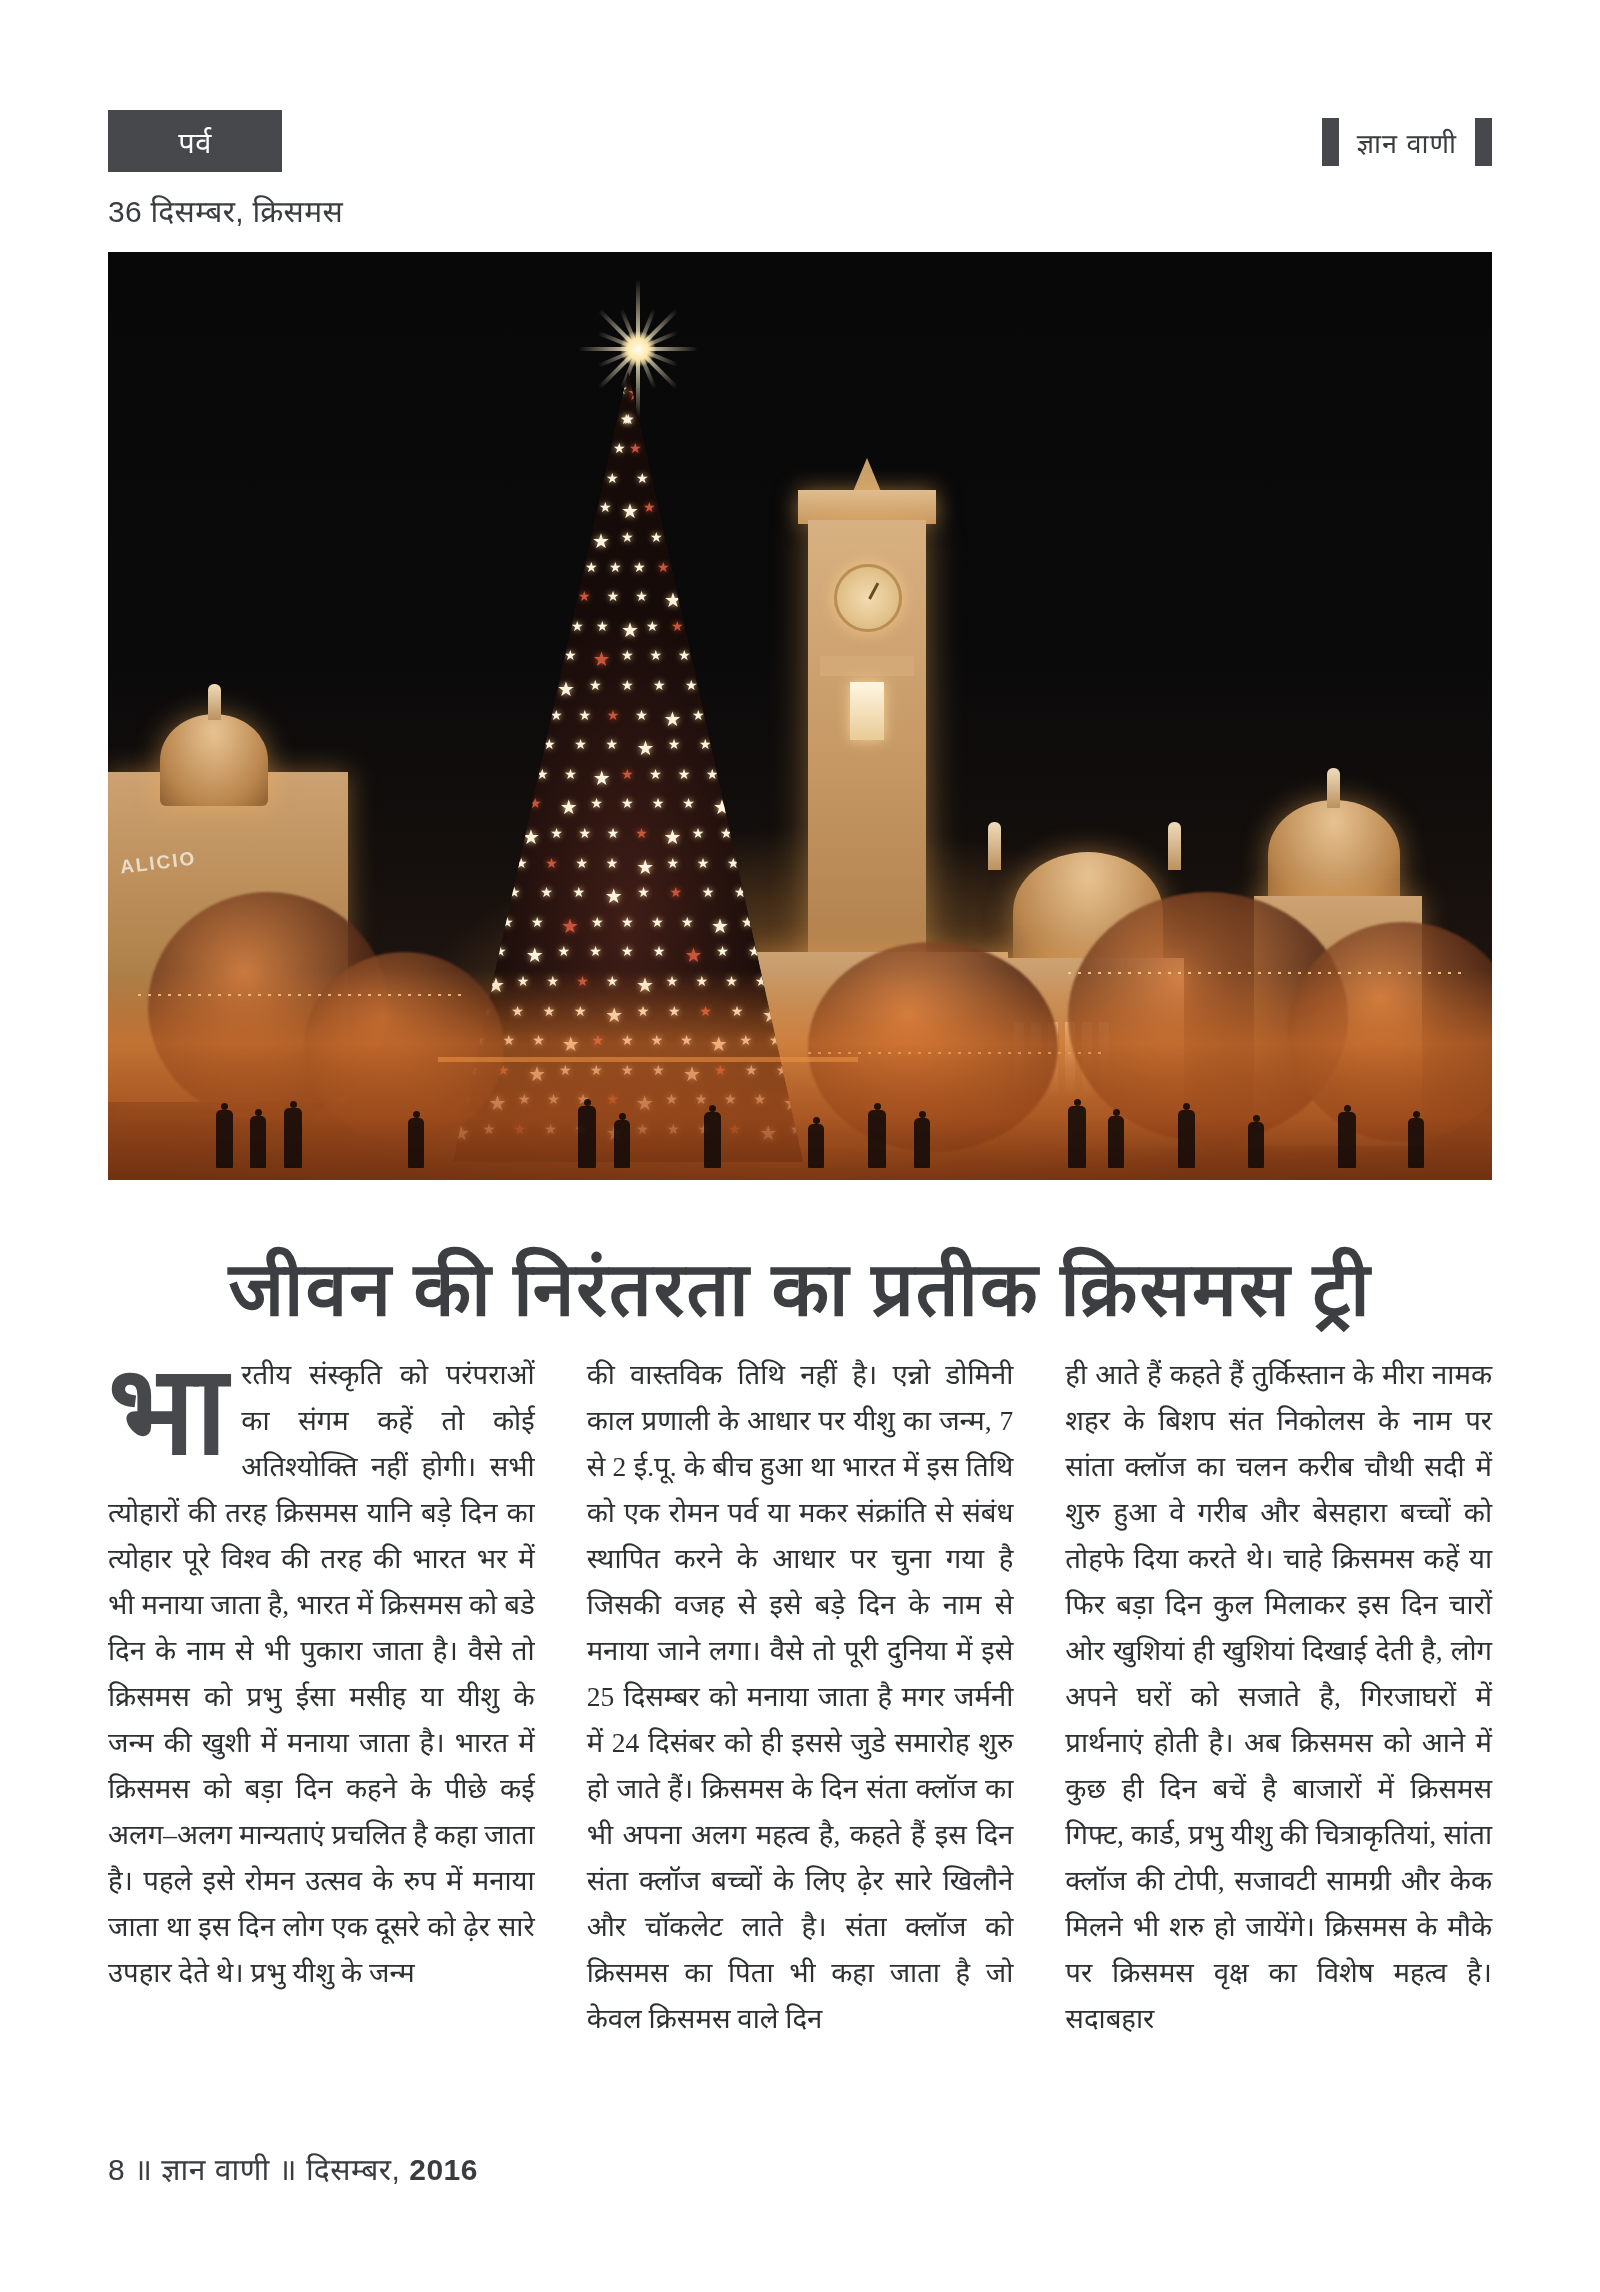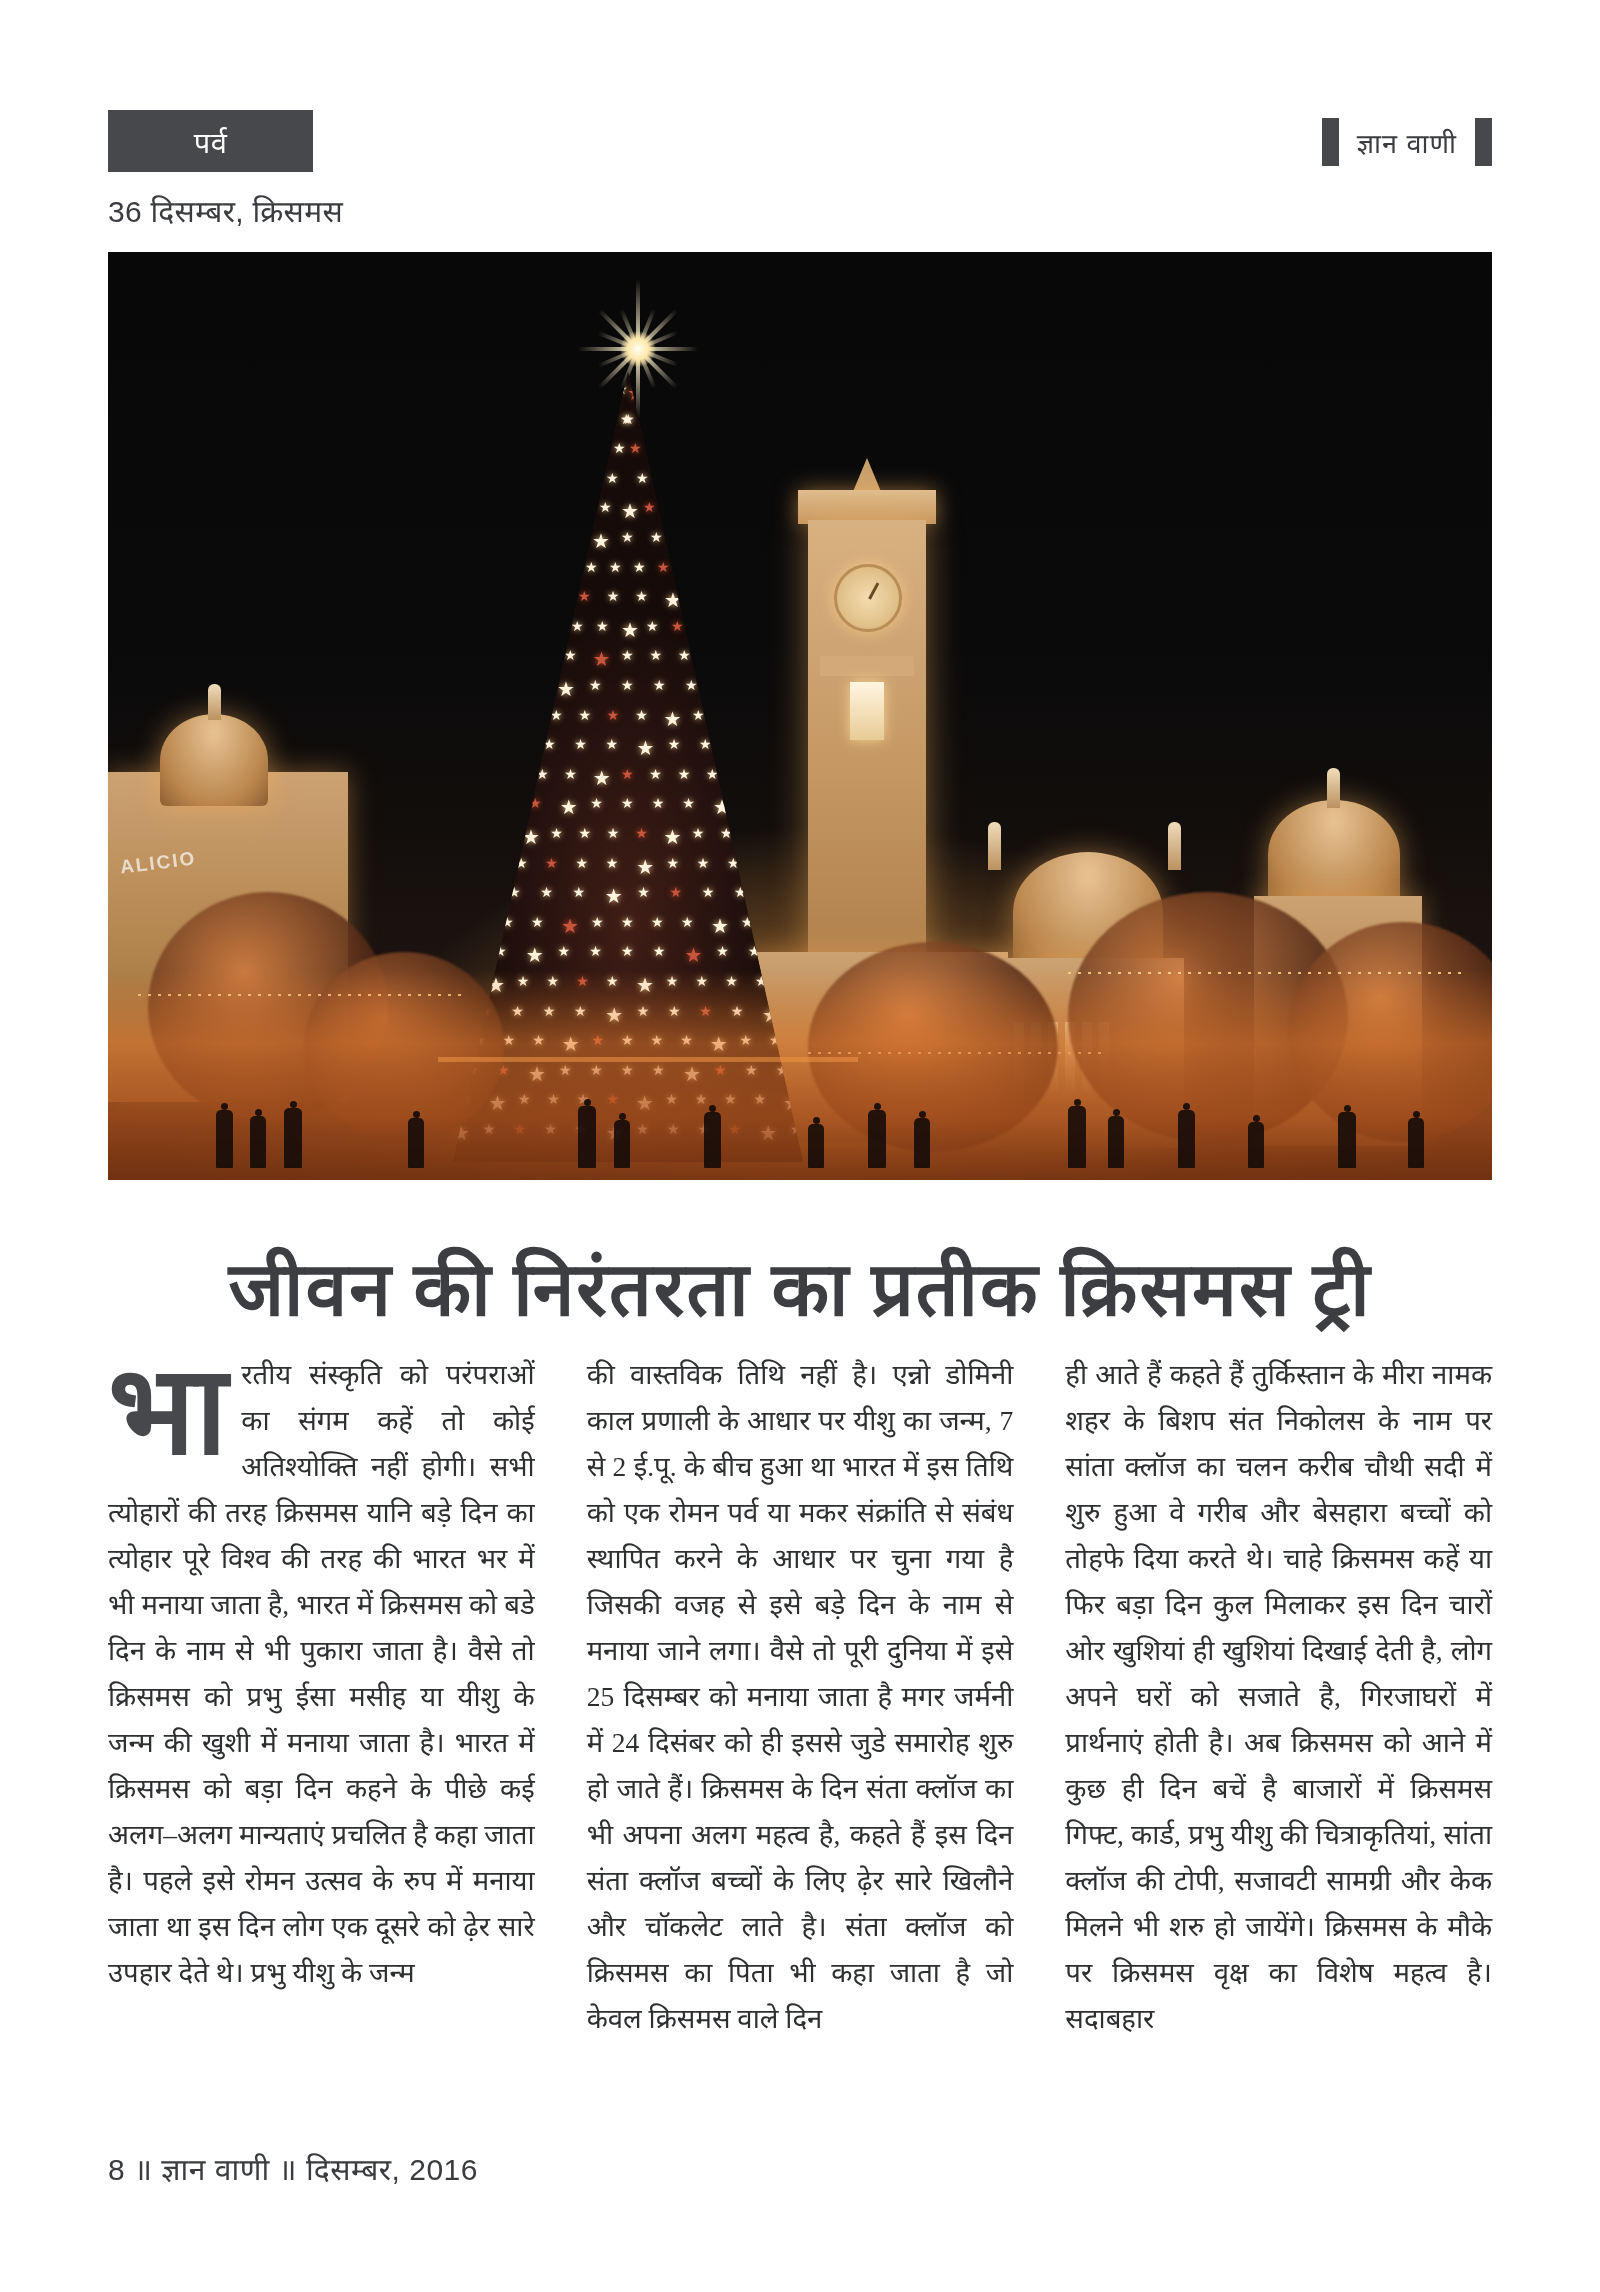--- a/index.html
+++ b/index.html
@@ -15,21 +15,21 @@
     position:absolute;inset:0;
     padding:0;
   }
 
   
   .header{
     position:absolute;left:108px;top:110px;width:1384px;height:70px;
   }
   .kicker-badge{
     position:absolute;left:0;top:0;
-    width:205px;height:62px;
+    width:174px;height:62px;
     background:#46484b;
     display:flex;align-items:center;justify-content:center;
   }
   .kicker-badge span{
     color:#ffffff;font-size:29px;letter-spacing:.5px;
     font-family:"Liberation Sans","DejaVu Sans",sans-serif;
   }
   .masthead{
     position:absolute;right:0;top:8px;
     display:flex;align-items:center;gap:18px;height:48px;
@@ -229,21 +229,21 @@
     font-family:"Liberation Sans","DejaVu Sans",sans-serif;
     font-weight:bold;
   }
 
   
   .footer{
     position:absolute;left:108px;top:2148px;
     font-size:30px;color:#3a3c3f;letter-spacing:.5px;
     font-family:"Liberation Sans","DejaVu Sans",sans-serif;
   }
-  .footer b{font-weight:normal;}
+  .footer b{font-weight:bold;}
 </style>
 </head>
 <body>
 
 <div class="page">
 
   <div class="header">
     <div class="kicker-badge">
       <span>पर्व</span>
     </div>

